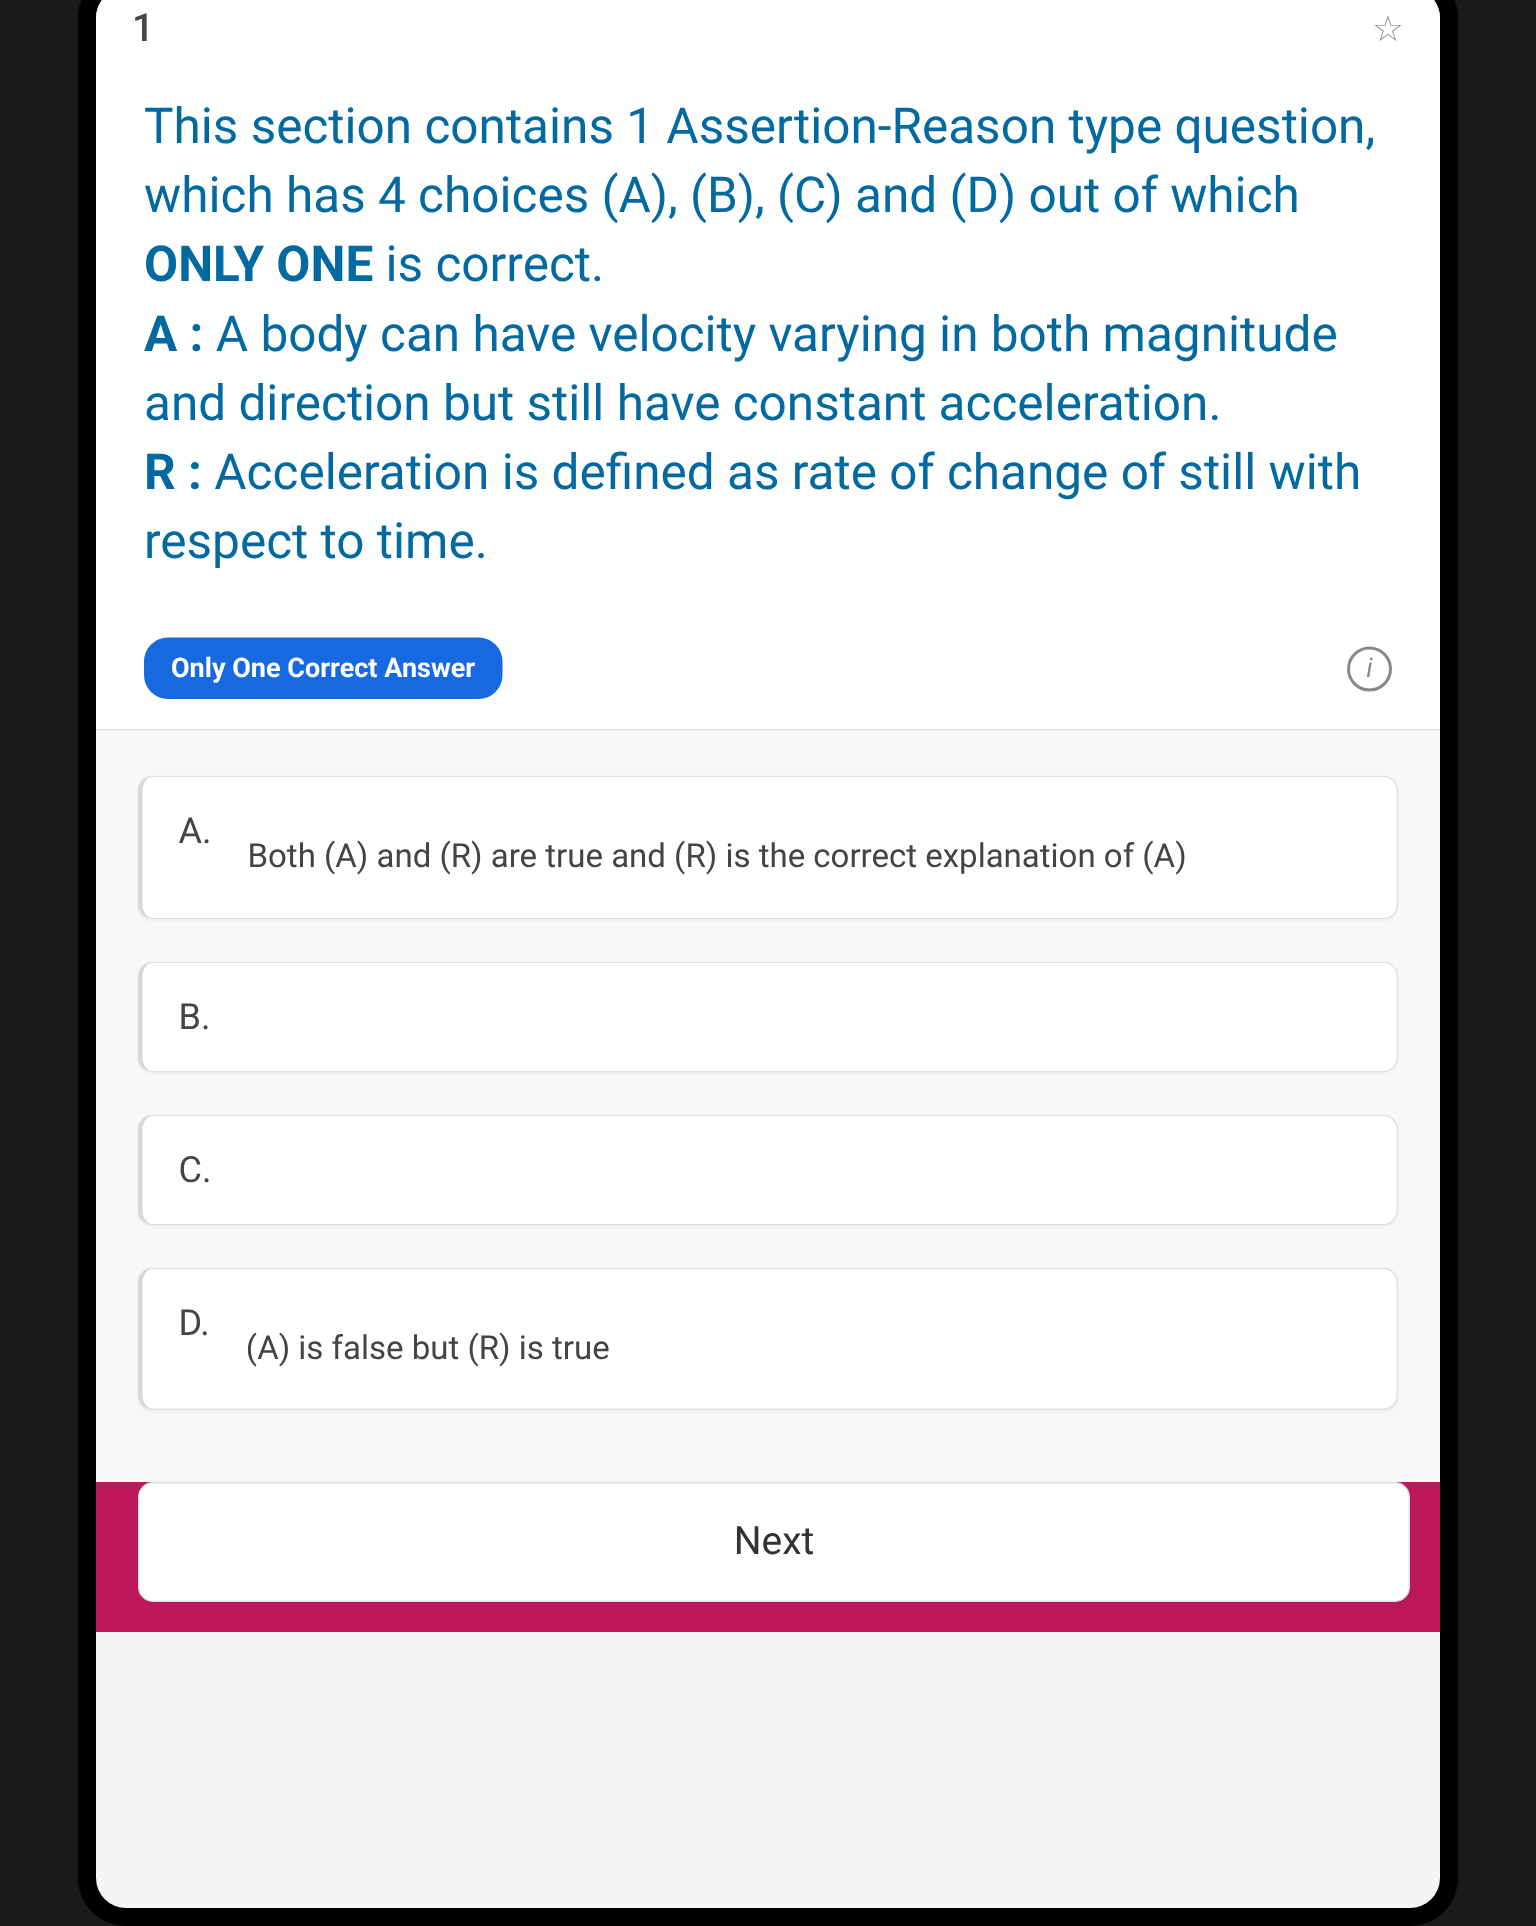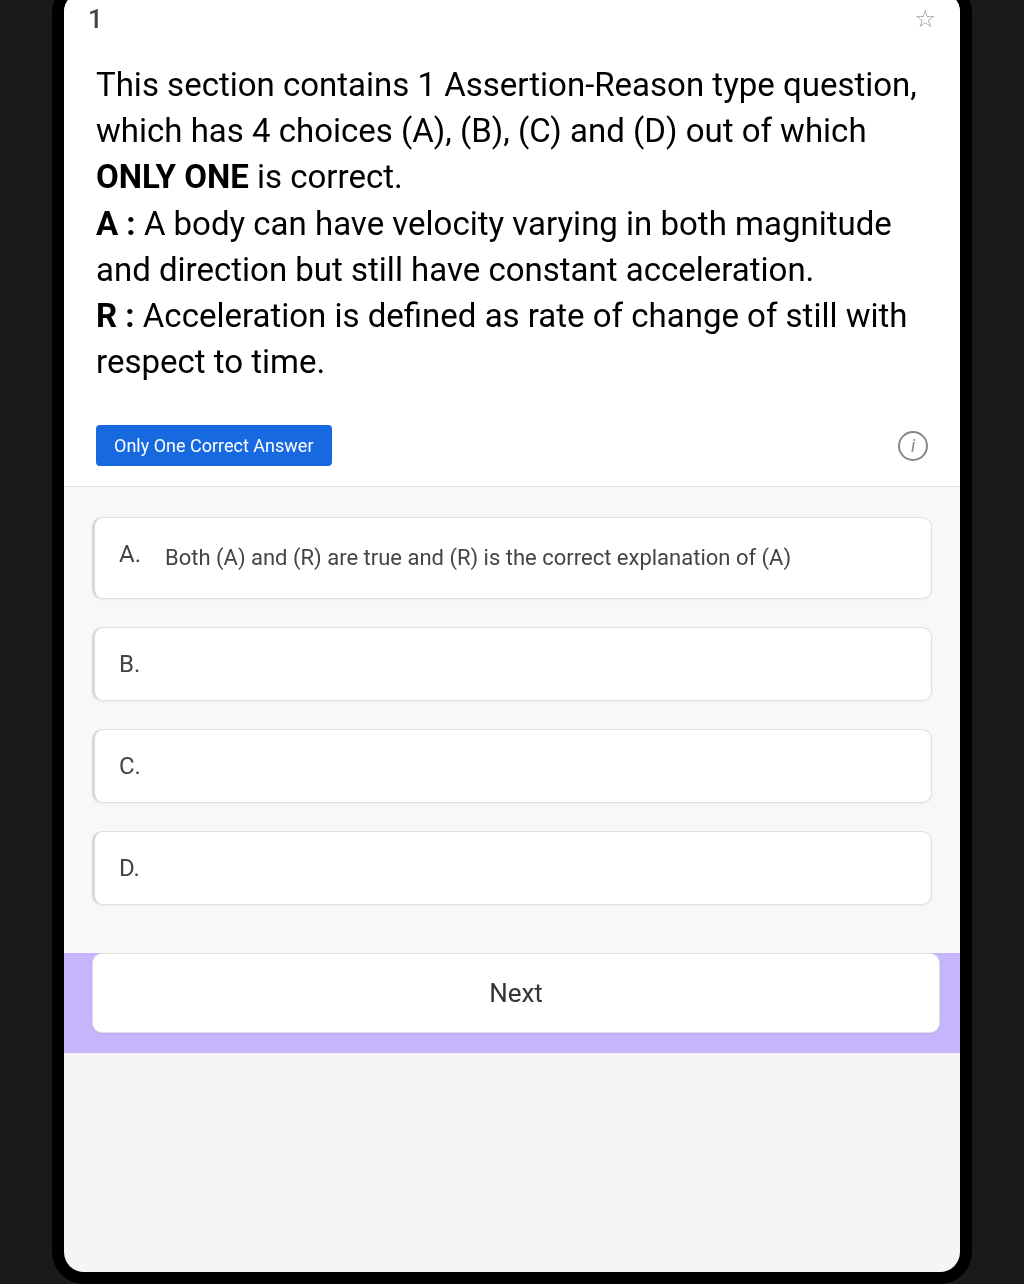--- a/index.html
+++ b/index.html
@@ -46,41 +46,41 @@
       color: #999;
       font-size: 24px;
     }
     .question-body {
       padding: 20px 32px 30px 32px;
       background: #fff;
     }
     .question-text {
       font-size: 33px;
       line-height: 1.4;
-      color: #000000;
+      color: #0369a1;
       font-weight: 400;
     }
     .question-text .bold {
       font-weight: 700;
     }
     .badge-row {
       display: flex;
       justify-content: space-between;
       align-items: center;
       padding: 10px 32px 20px 32px;
       background: #fff;
       border-bottom: 1px solid #e0e0e0;
     }
     .badge {
       background: #1769e0;
       color: #fff;
       padding: 10px 18px;
-      border-radius: 4px;
+      border-radius: 16px;
       font-size: 18px;
-      font-weight: 400;
+      font-weight: 700;
     }
     .info-icon {
       width: 30px;
       height: 30px;
       border: 2px solid #888;
       border-radius: 50%;
       display: flex;
       align-items: center;
       justify-content: center;
       color: #888;
@@ -109,24 +109,25 @@
       color: #444;
       font-weight: 400;
       margin-right: 24px;
       flex-shrink: 0;
     }
     .option-text {
       font-size: 22px;
       color: #444;
       line-height: 1.6;
       font-weight: 400;
+      margin-top: 14px;
     }
     .next-button-container {
       padding: 0 20px 20px 28px;
-      background: #c4b5fd;
+      background: #be185d;
     }
     .next-button {
       width: 100%;
       background: #fff;
       border: 1px solid #e0e0e0;
       border-radius: 10px;
       padding: 24px;
       font-size: 26px;
       color: #333;
       text-align: center;
@@ -168,20 +169,21 @@
       <div class="option">
         <span class="option-label">B.</span>
       </div>
 
       <div class="option">
         <span class="option-label">C.</span>
       </div>
 
       <div class="option">
         <span class="option-label">D.</span>
+        <span class="option-text">(A) is false but (R) is true</span>
       </div>
 
     </div>
 
     <div class="next-button-container">
       <div class="next-button">Next</div>
     </div>
 
   </div>
 </div>

